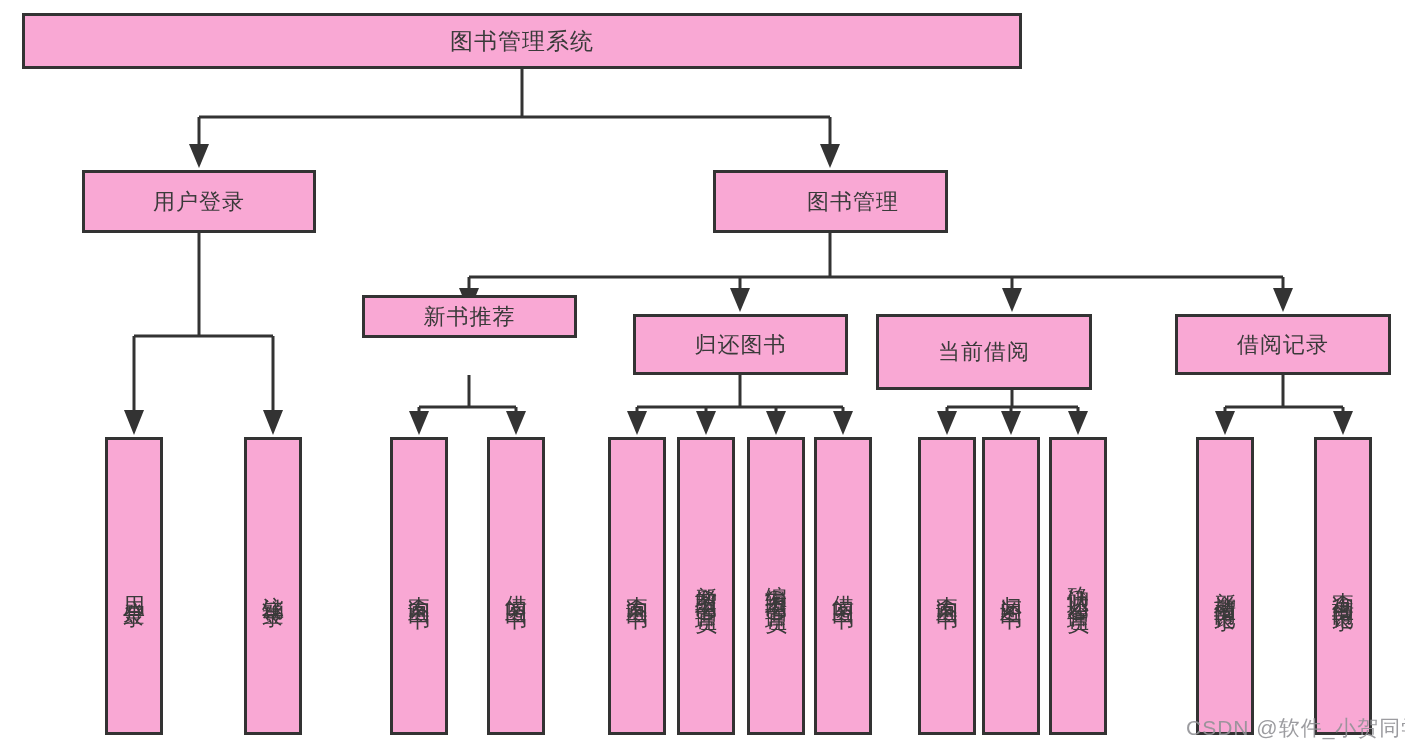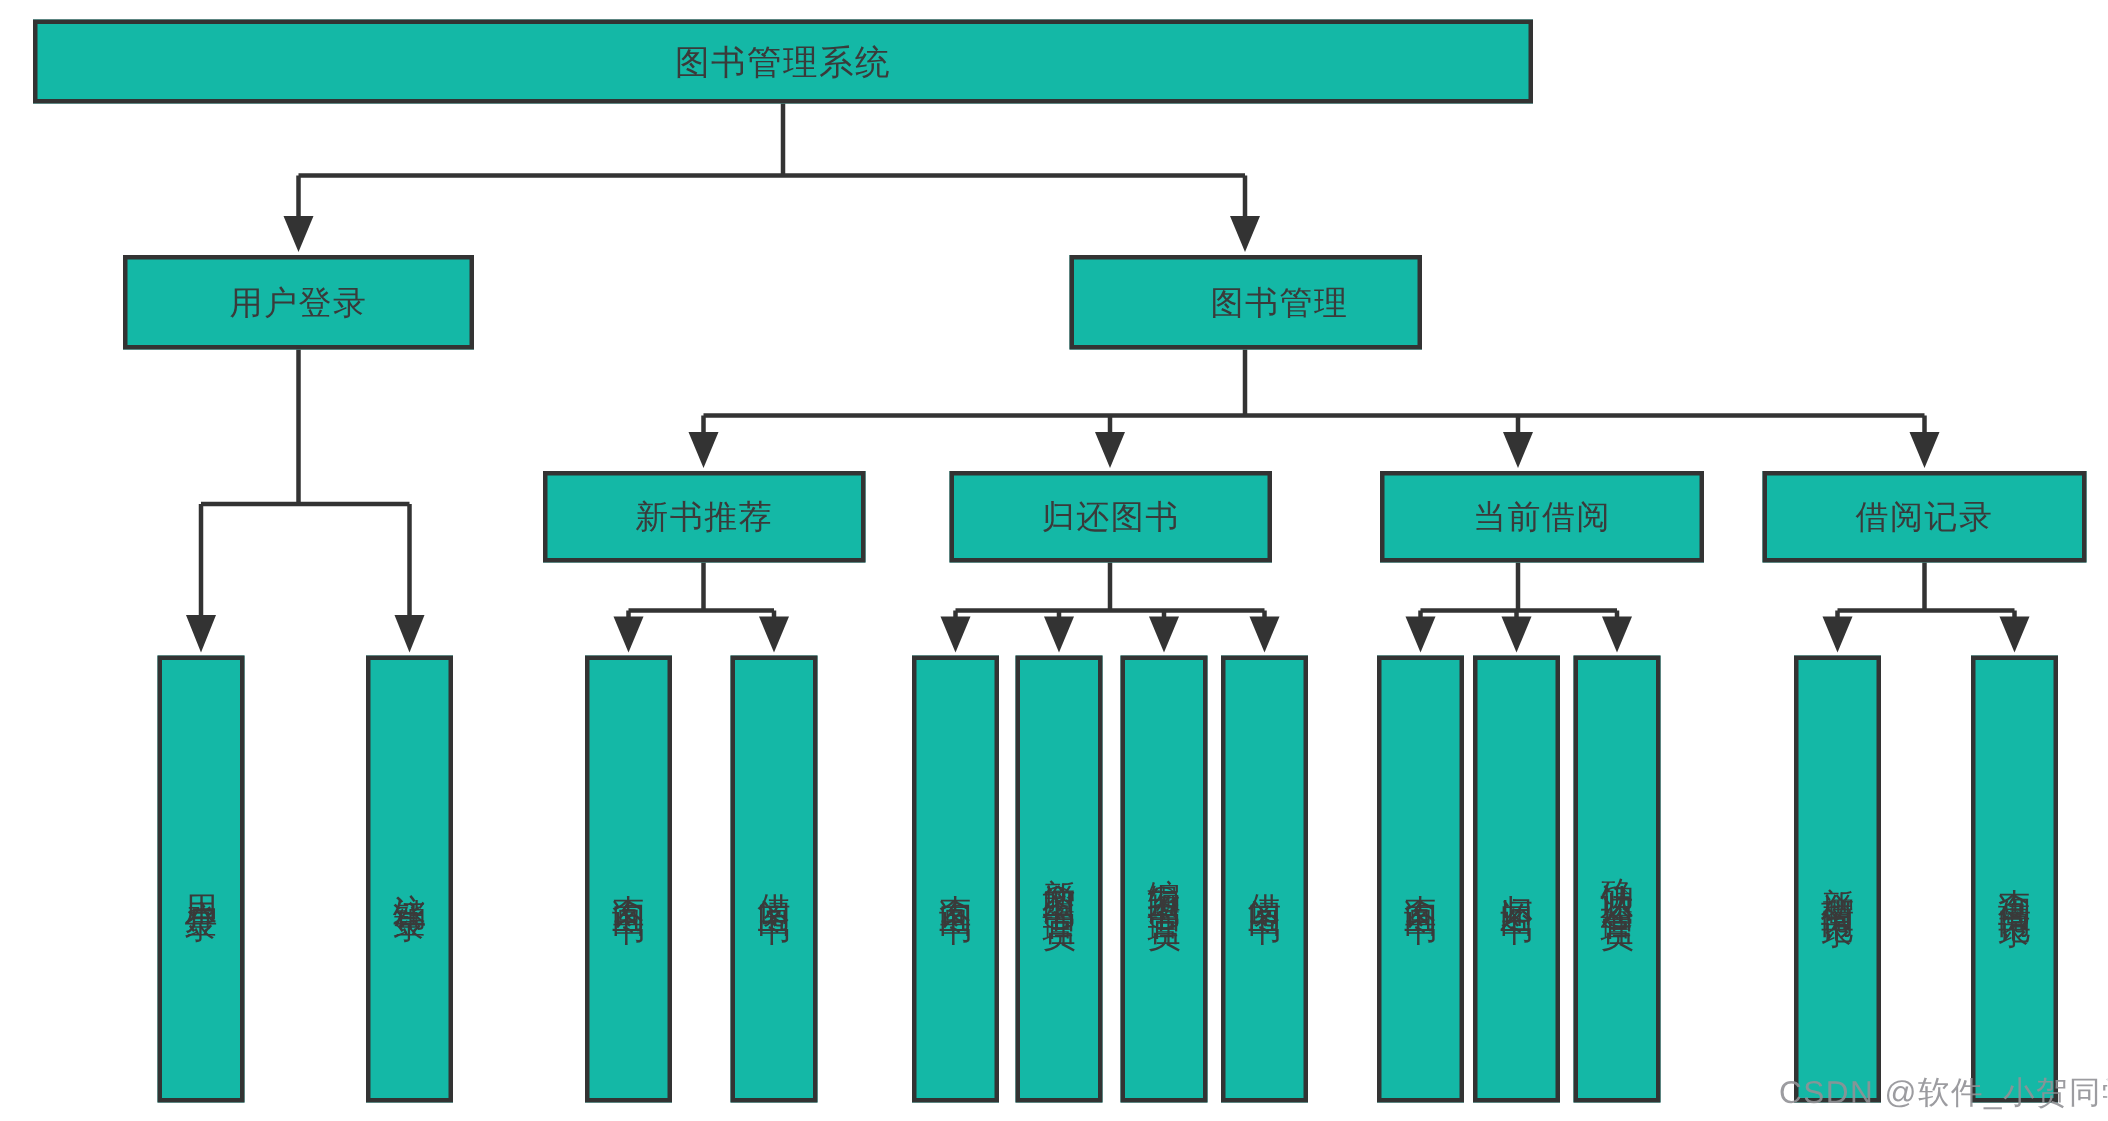--- a/index.html
+++ b/index.html
@@ -18,21 +18,21 @@
   .wires {
     position: absolute;
     left: 0;
     top: 0;
     width: 1405px;
     height: 747px;
     z-index: 1;
   }
   .box {
     position: absolute;
-    background: #14b8a6;
+    background: #f9a8d4;
     border: 3px solid #333333;
     box-sizing: border-box;
     display: flex;
     align-items: center;
     justify-content: center;
     z-index: 2;
   }
   .box .lbl {
     color: #3a3a3a;
     font-size: 22px;
@@ -157,27 +157,27 @@
     <span class="lbl">图书管理系统</span>
   </div>
 
   <div class="box" style="left:82px; top:170px; width:234px; height:63px;">
     <span class="lbl">用户登录</span>
   </div>
   <div class="box" style="left:713px; top:170px; width:235px; height:63px;padding-left:45px;">
     <span class="lbl">图书管理</span>
   </div>
 
-  <div class="box" style="left:362px; top:314px; width:215px; height:61px;text-align:right;">
+  <div class="box" style="left:362px; top:295px; width:215px; height:43px;text-align:right;">
     <span class="lbl">新书推荐</span>
   </div>
   <div class="box" style="left:633px; top:314px; width:215px; height:61px;">
     <span class="lbl">归还图书</span>
   </div>
-  <div class="box" style="left:920px; top:314px; width:216px; height:61px;">
+  <div class="box" style="left:876px; top:314px; width:216px; height:76px;">
     <span class="lbl">当前借阅</span>
   </div>
   <div class="box" style="left:1175px; top:314px; width:216px; height:61px;">
     <span class="lbl">借阅记录</span>
   </div>
 
   <div class="box leaf" style="left:105px; top:437px; width:58px; height:298px;">
     <span class="lbl">用户登录</span>
   </div>
   <div class="box leaf" style="left:244px; top:437px; width:58px; height:298px;">

